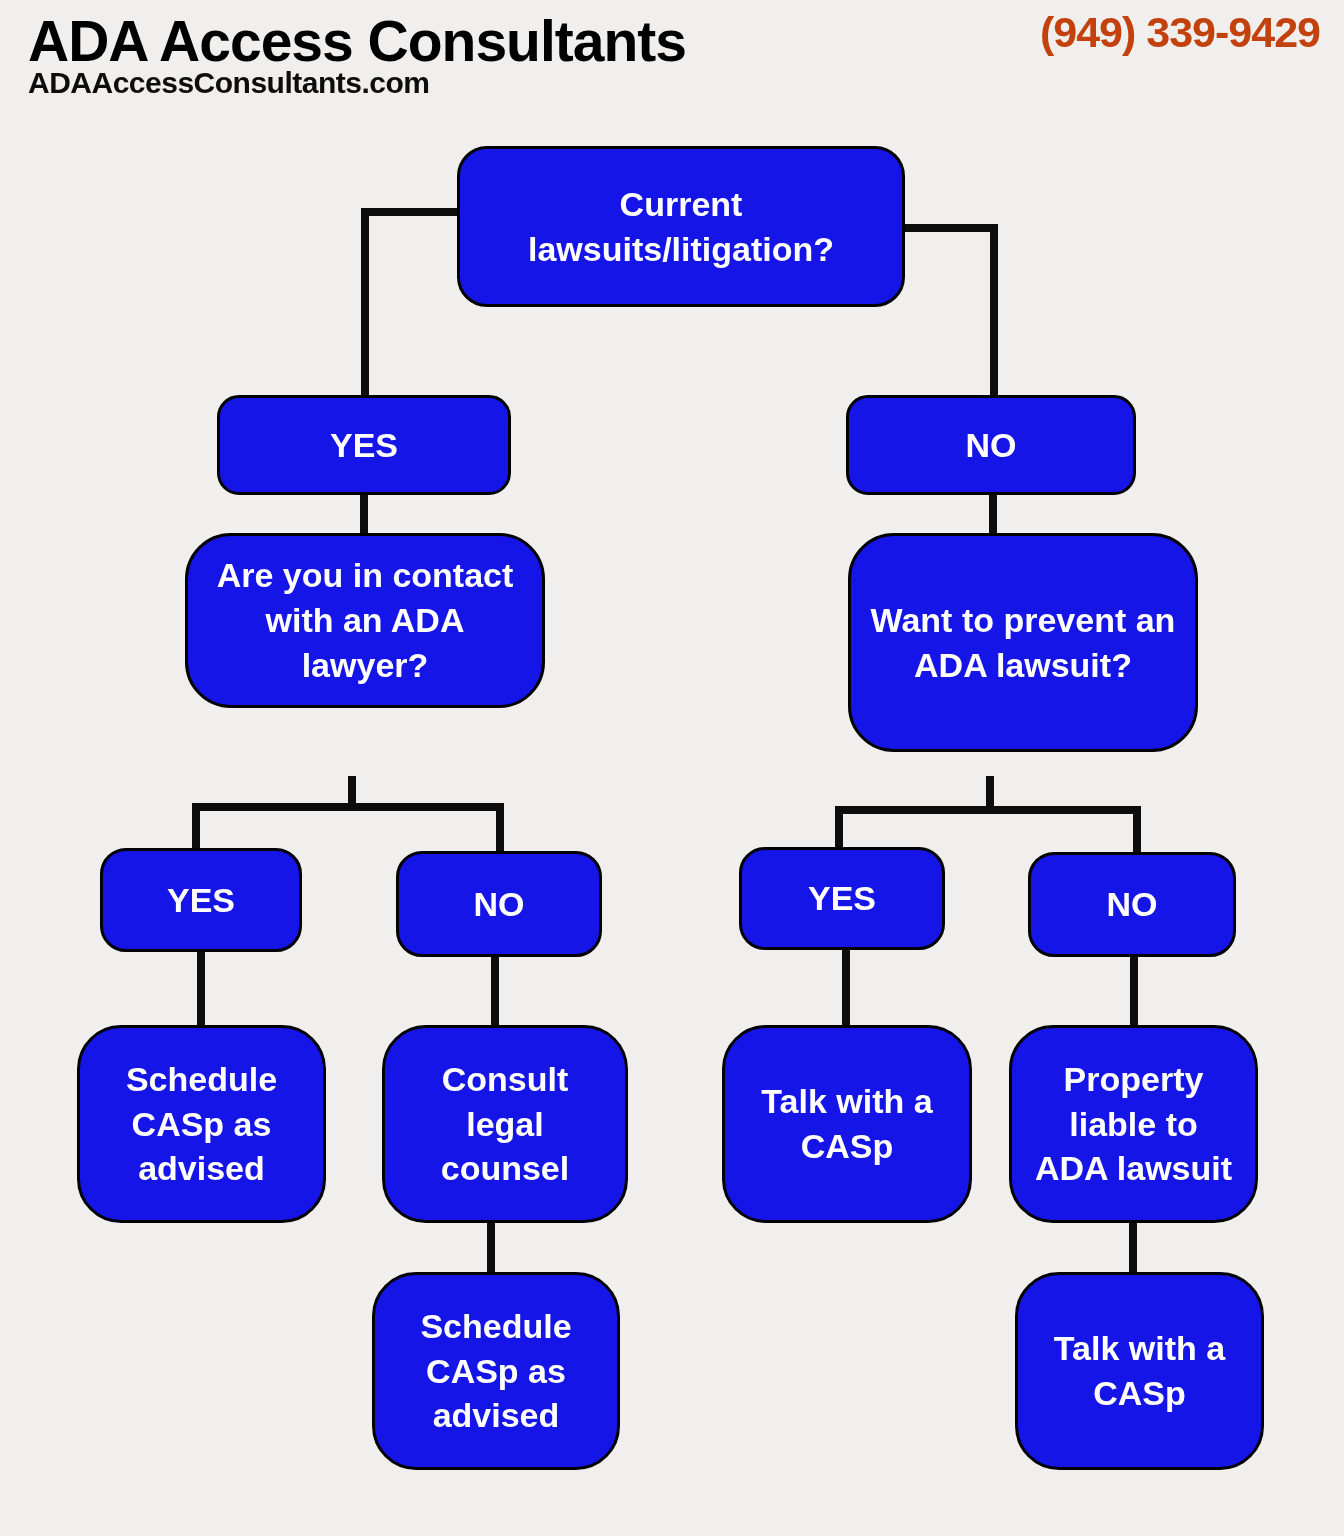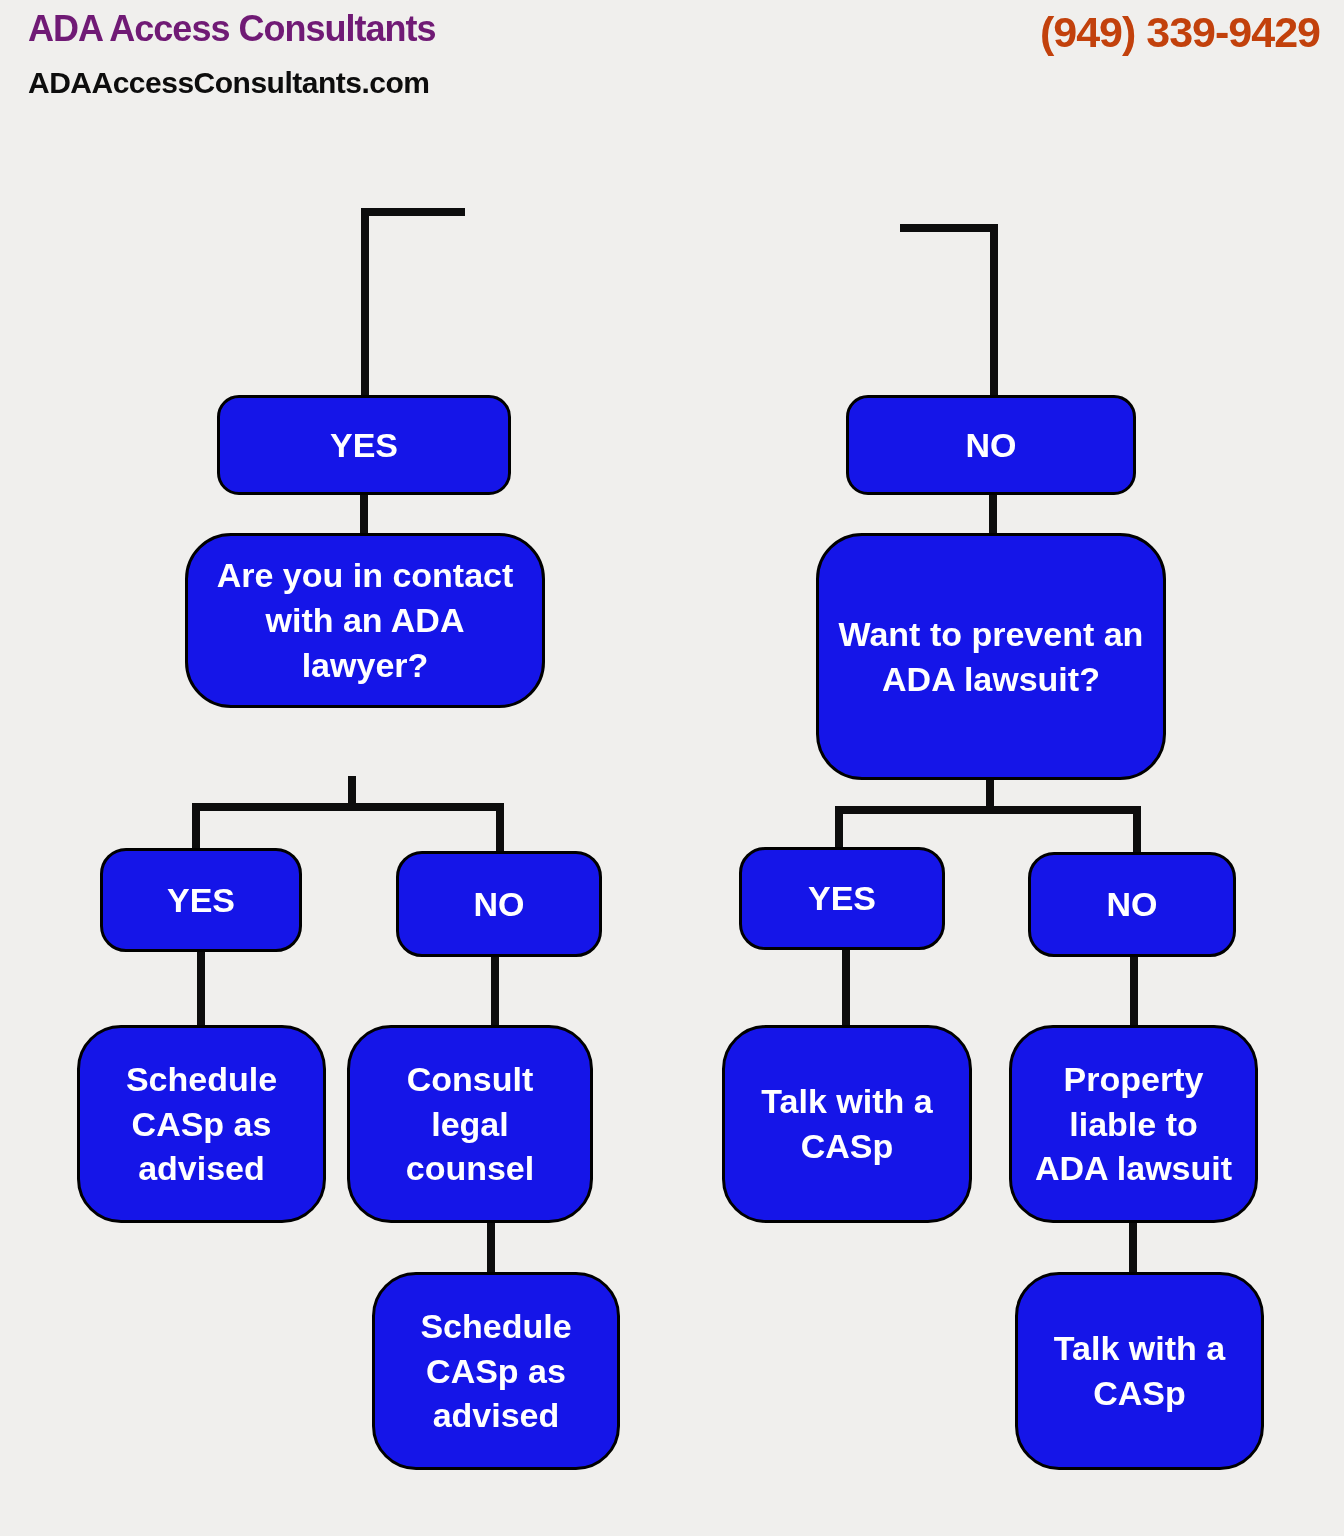--- a/index.html
+++ b/index.html
@@ -8,21 +8,21 @@
     background:#f0efed;
     font-family:"Liberation Sans", sans-serif;
     position:relative;
     overflow:hidden;
   }
   .canvas{position:absolute;left:0;top:0;width:1344px;height:1536px;}
 
   
   .hdr-title{
     position:absolute;left:28px;top:8px;
-    font-size:36px;font-weight:bold;color:#701a75;letter-spacing:-1px;
+    font-size:57px;font-weight:bold;color:#000000;letter-spacing:-1px;
   }
   .hdr-phone{
     position:absolute;right:24px;top:8px;
     font-size:43px;font-weight:bold;color:#c2410c;letter-spacing:-1px;
   }
   .hdr-site{
     position:absolute;left:28px;top:66px;
     font-size:30px;font-weight:bold;color:#0d0d0d;letter-spacing:-0.5px;
   }
 
@@ -60,27 +60,27 @@
     font-weight:bold;
     font-size:34px;line-height:1.32;
     display:flex;align-items:center;justify-content:center;
     text-align:center;white-space:pre-line;
     box-sizing:border-box;
   }
   #n-root    {left:457px;top:146px;width:448px;height:161px;border-radius:30px;}
   #n-yes1    {left:217px;top:395px;width:294px;height:100px;border-radius:22px;}
   #n-no1     {left:846px;top:395px;width:290px;height:100px;border-radius:22px;}
   #n-qleft   {left:185px;top:533px;width:360px;height:175px;border-radius:46px;}
-  #n-qright  {left:816px;top:533px;width:350px;height:247px;border-radius:46px;}
+  #n-qright  {left:848px;top:533px;width:350px;height:219px;border-radius:46px;}
   #n-yes2l   {left:100px;top:848px;width:202px;height:104px;border-radius:26px;}
   #n-no2l    {left:396px;top:851px;width:206px;height:106px;border-radius:26px;}
   #n-yes2r   {left:739px;top:847px;width:206px;height:103px;border-radius:26px;}
   #n-no2r    {left:1028px;top:852px;width:208px;height:105px;border-radius:26px;}
   #n-out1    {left:77px; top:1025px;width:249px;height:198px;border-radius:44px;}
-  #n-out2    {left:347px;top:1025px;width:246px;height:198px;border-radius:44px;}
+  #n-out2    {left:382px;top:1025px;width:246px;height:198px;border-radius:44px;}
   #n-out3    {left:722px;top:1025px;width:250px;height:198px;border-radius:44px;}
   #n-out4    {left:1009px;top:1025px;width:249px;height:198px;border-radius:44px;}
   #n-out5    {left:372px;top:1272px;width:248px;height:198px;border-radius:44px;}
   #n-out6    {left:1015px;top:1272px;width:249px;height:198px;border-radius:44px;}
 </style>
 </head>
 <body>
 
 <div class="canvas">
 
@@ -103,20 +103,22 @@
   <div class="edge er2"></div>
   <div class="edge er3"></div>
   <div class="edge er4"></div>
   <div class="edge er5"></div>
   <div class="edge er6"></div>
   <div class="edge er7"></div>
   <div class="edge er8"></div>
   <div class="edge er9"></div>
   <div class="edge er10"></div>
 
+  <div class="node" id="n-root">Current
+lawsuits/litigation?</div>
   <div class="node" id="n-yes1">YES</div>
   <div class="node" id="n-no1">NO</div>
   <div class="node" id="n-qleft">Are you in contact
 with an ADA
 lawyer?</div>
   <div class="node" id="n-qright">Want to prevent an
 ADA lawsuit?</div>
   <div class="node" id="n-yes2l">YES</div>
   <div class="node" id="n-no2l">NO</div>
   <div class="node" id="n-yes2r">YES</div>

